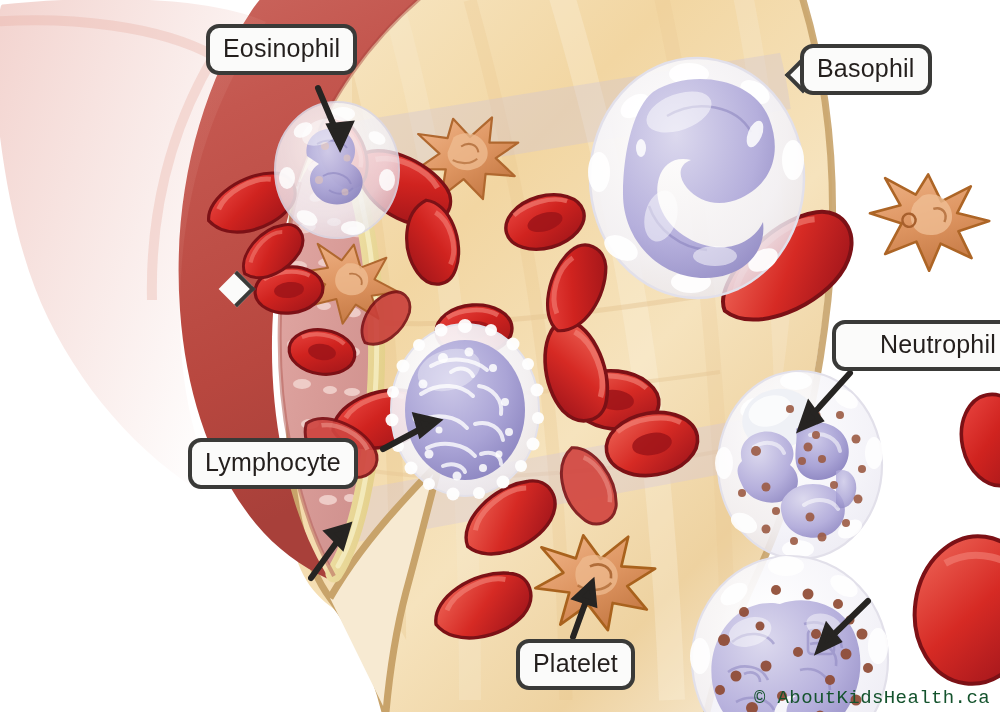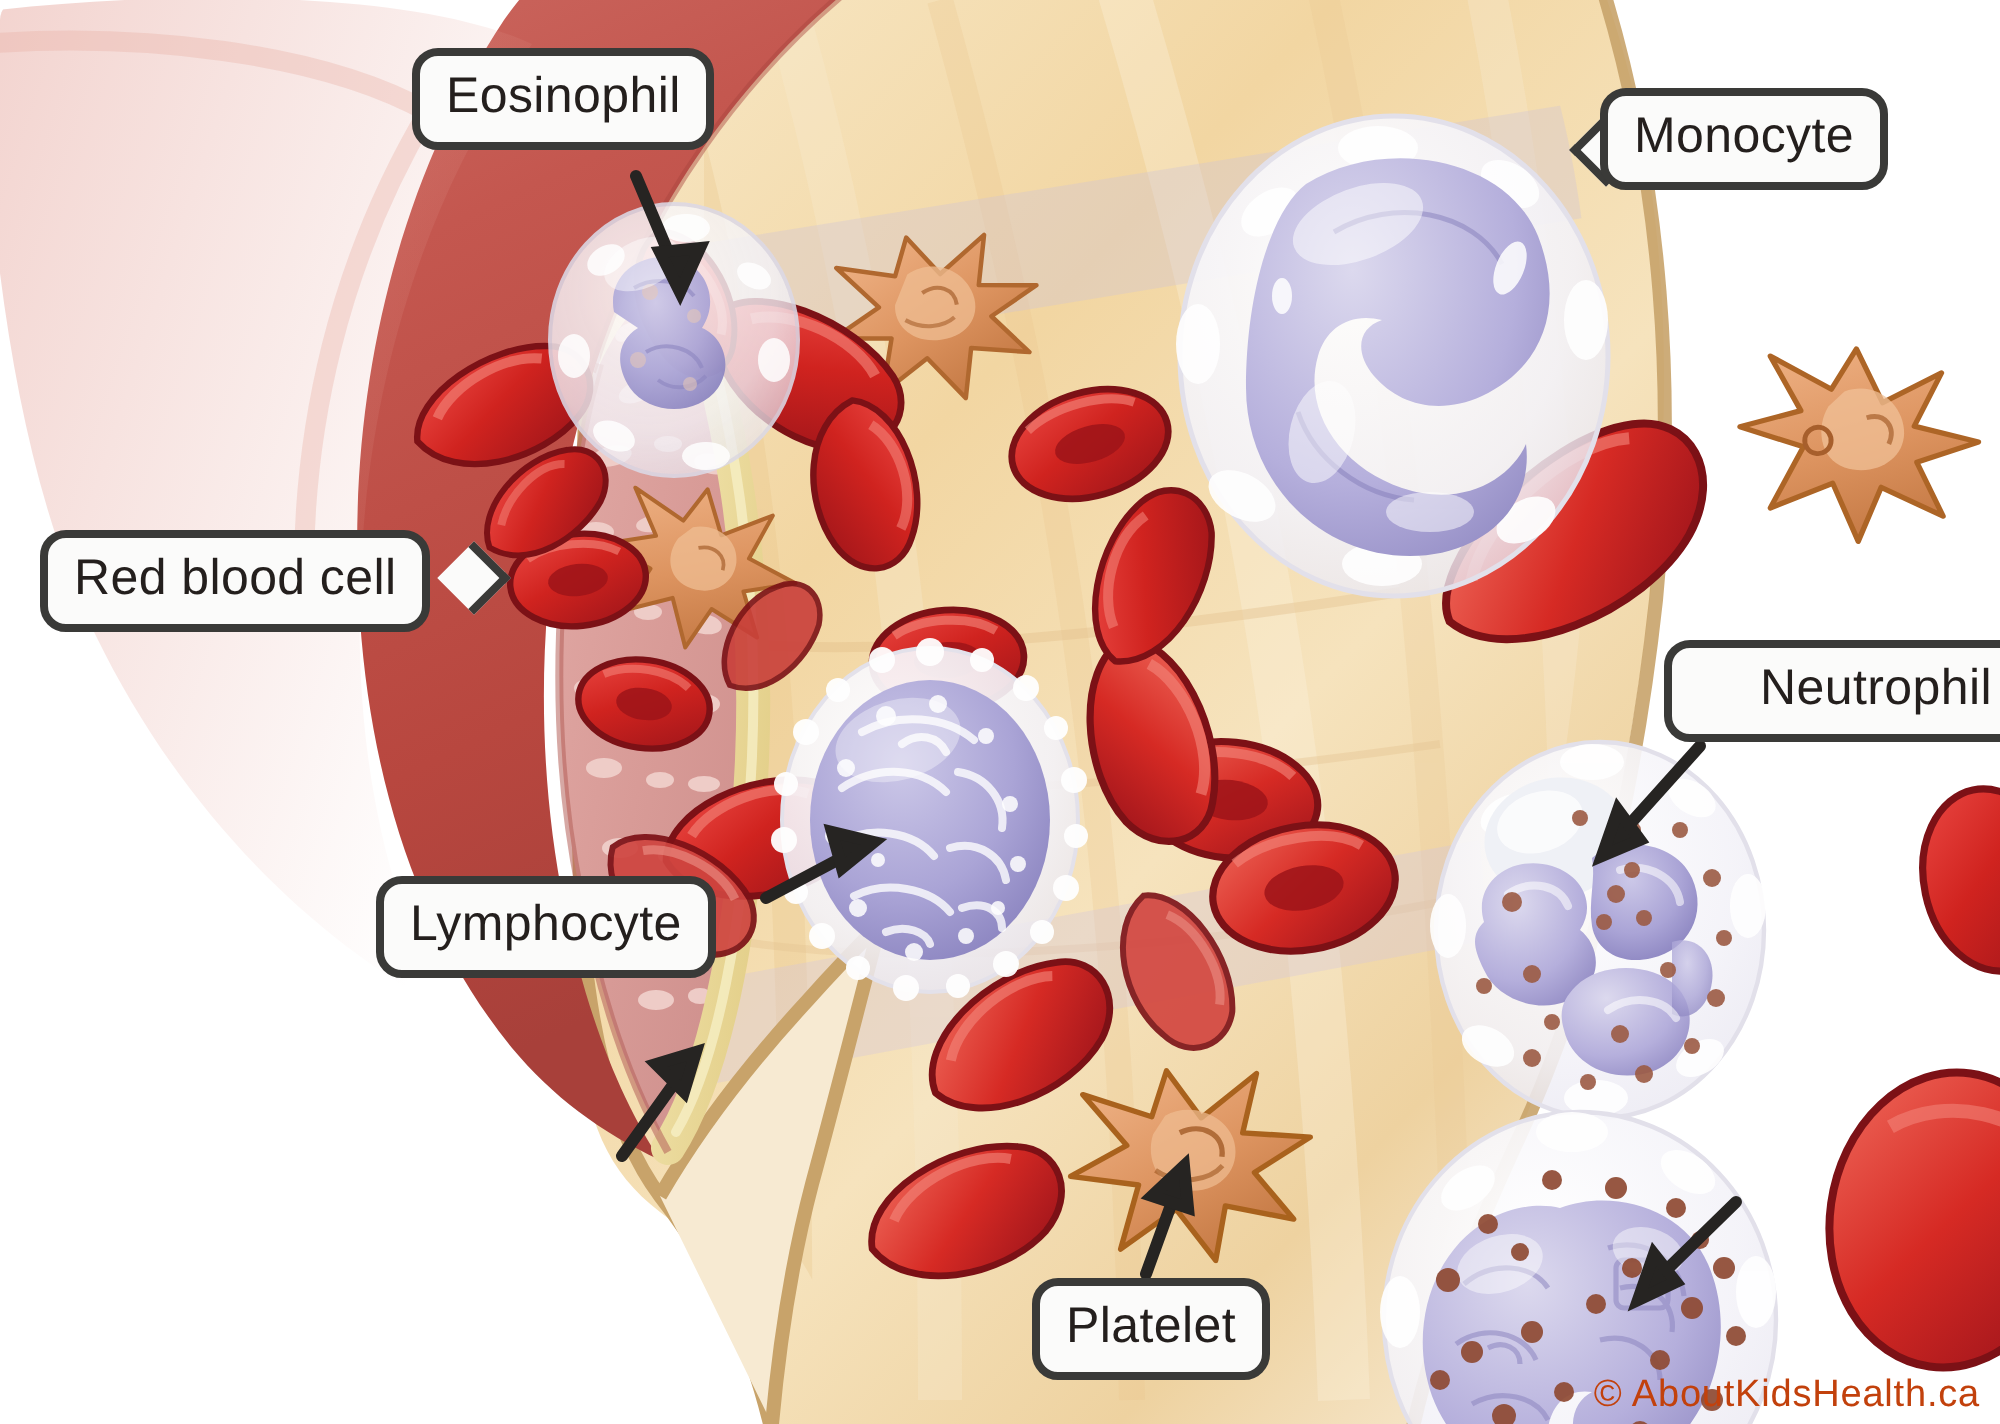--- a/index.html
+++ b/index.html
@@ -48,23 +48,23 @@
     background:#fbfbfa;
     border:4px solid #3a3a38;
     box-sizing:border-box;
   }
 
   .copyright{
     position:absolute;
     right:10px;
     bottom:3px;
     font-size:19px;
-    color:#c2410c;
+    color:#14532d;
     letter-spacing:.4px;
-    font-family:Liberation Sans, sans-serif;
+    font-family:Liberation Mono, monospace;
     z-index:45;
     white-space:nowrap;
   }
 </style>
 </head>
 <body>
 
 <div id="stage">
 
   <svg id="art" viewBox="0 0 1000 712">
@@ -593,29 +593,26 @@
         <polygon points="819,650 838,641 827,627"></polygon>
       </g>
     </g>
   </svg>
 
   <div class="label" style="left:206px; top:24px;">
     <span>Eosinophil</span>
   </div>
 
   <div class="label" style="left:800px; top:44px;">
-    <span>Monocyte</span>
+    <span>Basophil</span>
   </div>
   <div class="tail" style="left:790px; top:62px;">
     <i style="transform:rotate(45deg); border-right:none; border-top:none;"></i>
   </div>
 
-  <div class="label" style="left:20px; top:265px;">
-    <span>Red blood cell</span>
-  </div>
   <div class="tail" style="left:224px; top:276px;">
     <i style="transform:rotate(45deg); border-left:none; border-bottom:none;"></i>
   </div>
 
   <div class="label" style="left:832px; top:320px;padding-left:44px;">
     <span>Neutrophil</span>
   </div>
 
   <div class="label" style="left:188px; top:427px;margin-top:11px;">
     <span>Lymphocyte</span>

